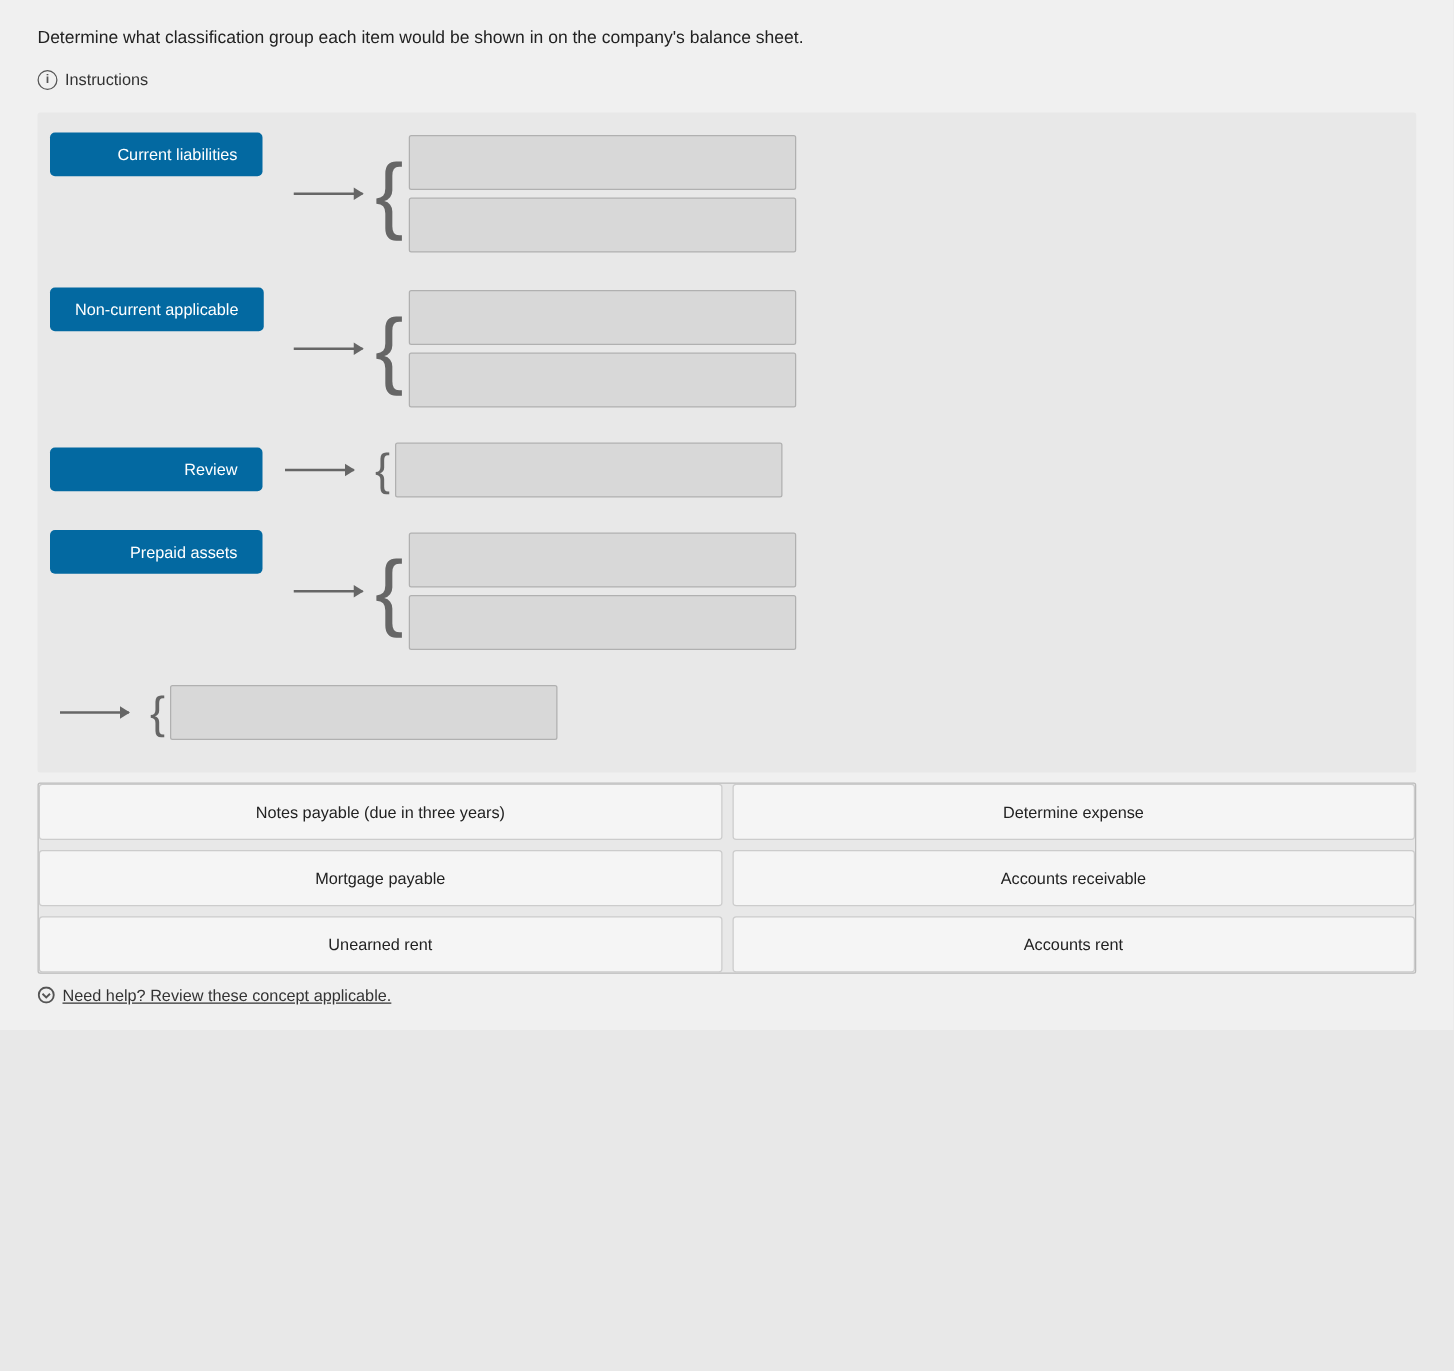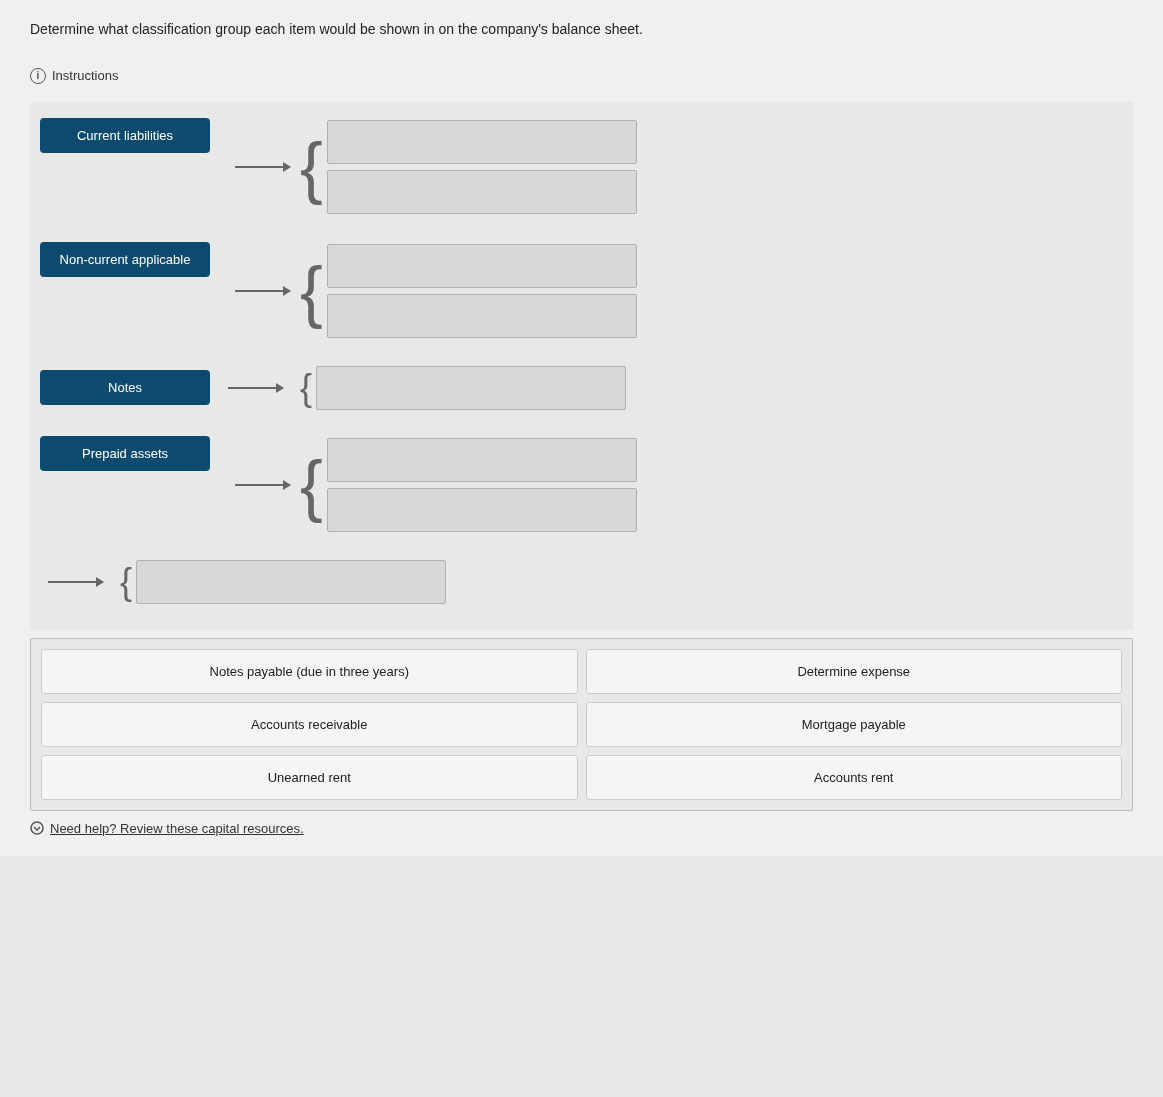--- a/index.html
+++ b/index.html
@@ -11,21 +11,21 @@
       overflow-x: hidden;
     }
     .page-container {
       background: #f0f0f0;
       padding: 20px 30px;
       max-width: 1163px;
     }
     .header-text {
       font-size: 14px;
       color: #222;
-      margin-bottom: 28px;
+      margin-bottom: 16px;
       line-height: 1.4;
     }
     .instructions-row {
       display: flex;
       align-items: center;
       gap: 6px;
       margin-bottom: 18px;
       font-size: 13px;
       color: #333;
     }
@@ -41,37 +41,36 @@
       font-weight: bold;
       color: #555;
     }
     .classification-area {
       background: #e8e8e8;
       padding: 16px 10px 16px 10px;
       margin-bottom: 8px;
       border-radius: 2px;
     }
     .category-btn {
-      background: #0c4a6e;
+      background: #0369a1;
       color: #fff;
       border: none;
       border-radius: 4px;
-      padding: 10px 5px;
+      padding: 10px 20px;
       font-size: 13px;
       min-width: 170px;
-      text-align: center;
+      text-align: right;
       cursor: pointer;
       white-space: nowrap;
     }
     
     .items-grid-container {
       background: #e8e8e8;
       border: 1px solid #bbb;
       border-radius: 2px;
-      padding: 10px;
       margin-bottom: 10px;
     }
     .items-grid {
       display: grid;
       grid-template-columns: 1fr 1fr;
       gap: 8px;
     }
     .item-card {
       background: #f5f5f5;
       border: 1px solid #ccc;
@@ -218,21 +217,21 @@
             <div class="input-box"></div>
           </div>
         </div>
       </div>
     </div>
 
     <div class="spacer-row"></div>
 
     <div class="class-row-wrapper">
       <div class="btn-section">
-        <button class="category-btn">Notes</button>
+        <button class="category-btn">Review</button>
       </div>
       <div class="connector-section" style="height:44px;align-items:center;">
         <div class="horiz-line" style="width:55px;margin-left:8px;"></div>
       </div>
       <div style="display:flex;align-items:center;">
         <span style="font-size:36px;line-height:1;color:#666;font-weight:100;margin-right:4px;">{</span>
         <div class="input-box"></div>
       </div>
     </div>
 
@@ -269,30 +268,30 @@
         <div class="input-box"></div>
       </div>
     </div>
 
   </div>
 
   <div class="items-grid-container">
     <div class="items-grid">
       <div class="item-card">Notes payable (due in three years)</div>
       <div class="item-card">Determine expense</div>
+      <div class="item-card">Mortgage payable</div>
       <div class="item-card">Accounts receivable</div>
-      <div class="item-card">Mortgage payable</div>
       <div class="item-card">Unearned rent</div>
       <div class="item-card">Accounts rent</div>
     </div>
   </div>
 
   <div class="need-help-row">
     <span class="chevron-icon">
       <svg width="14" height="14" viewBox="0 0 14 14" fill="none">
         <circle cx="7" cy="7" r="6" stroke="#555" stroke-width="1.5"></circle>
         <polyline points="4,6 7,9 10,6" stroke="#555" stroke-width="1.5" fill="none"></polyline>
       </svg>
     </span>
-    <span style="text-decoration:underline;cursor:pointer;font-size:13px;color:#333;">Need help? Review these capital resources.</span>
+    <span style="text-decoration:underline;cursor:pointer;font-size:13px;color:#333;">Need help? Review these concept applicable.</span>
   </div>
 
 </div>
 
 </body></html>

